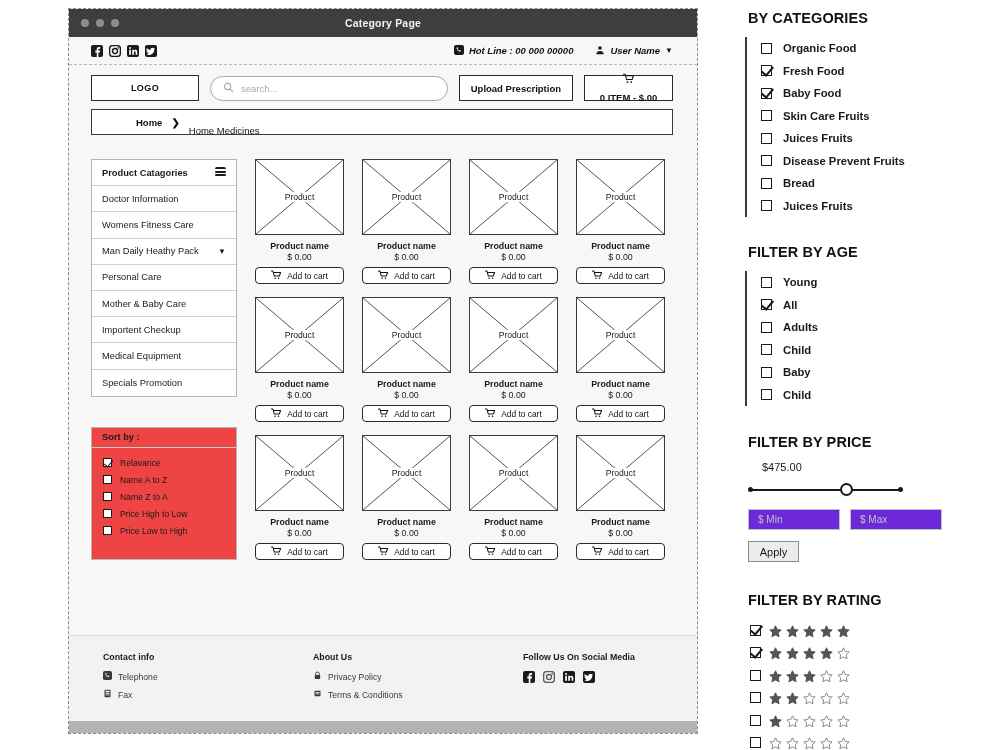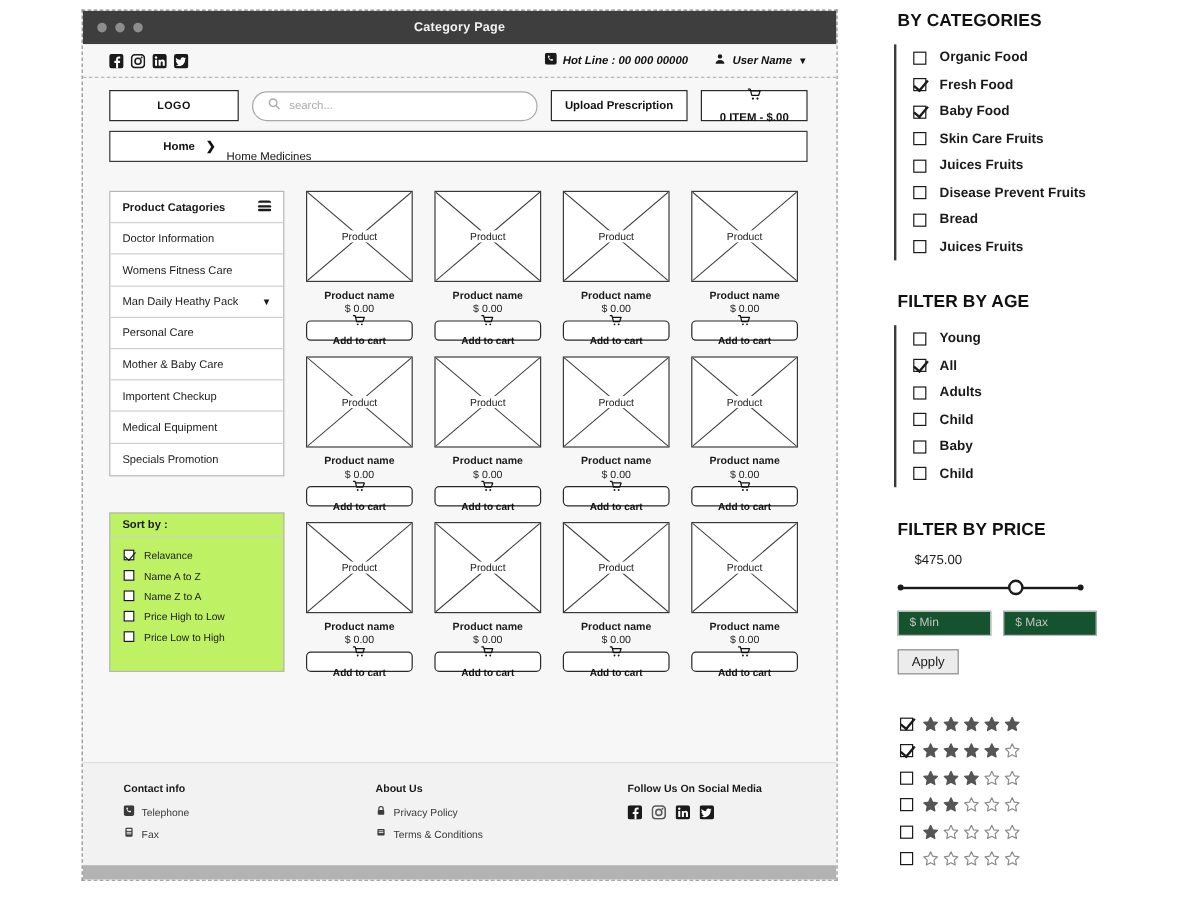--- a/index.html
+++ b/index.html
@@ -94,21 +94,21 @@
     padding: 0 10px; border-bottom: 1px solid #cfcfcf;
     font-size: 9.3px; color: #1a1a1a;
   }
   .cat-row:last-child { border-bottom: none; }
   .cat-row.head { font-weight: bold; }
   .burger { display: inline-block; width: 11px; }
   .burger i { display: block; height: 2px; background: #1a1a1a; margin-bottom: 1.5px; border-radius: 1px; }
   .burger i:first-child { border-radius: 3px 3px 0 0; }
   .chev { font-size: 8px; }
 
-  .sortbox { border: 1px solid #b6b6b6; background: #bef264; margin-top: 30px; }
+  .sortbox { border: 1px solid #b6b6b6; background: #ef4444; margin-top: 30px; }
   .sort-head {
     height: 20px; display: flex; align-items: center; padding: 0 10px;
     border-bottom: 1px solid #cfcfcf; font-size: 9.3px; font-weight: bold; color: #1a1a1a;
   }
   .sort-list { padding: 10px 0 16px 11px; }
   .sort-item {
     display: flex; align-items: center; gap: 8px;
     font-size: 8.6px; color: #1a1a1a; margin-bottom: 7px;
   }
 
@@ -131,21 +131,21 @@
     position: relative; display: flex; align-items: center; justify-content: center;
   }
   .pimg svg { position: absolute; inset: 0; width: 100%; height: 100%; }
   .pimg span { position: relative; font-size: 8.6px; color: #1a1a1a;
                background: #fff; padding: 0 3px; }
   .pname { text-align: center; font-size: 8.8px; font-weight: bold; color: #1a1a1a; margin-top: 6px; }
   .pprice { text-align: center; font-size: 8.8px; color: #1a1a1a; margin-top: 1px; }
   .addcart {
     margin-top: 5px; height: 17px; border: 1.2px solid #2a2a2a; border-radius: 4px;
     background: #fff; display: flex; align-items: center; justify-content: center; gap: 5px;
-    font-size: 8.4px; font-weight: bold; color: #111; flex-direction: column;
+    font-size: 8.4px; font-weight: normal; color: #111;
   }
 
   
   .footer {
     position: absolute; left: 0; right: 0; bottom: 14px;
     background: #f2f2f2; border-top: 1px solid #e0e0e0;
     padding: 16px 24px 14px 34px; display: flex;
   }
   .fcol-1 { width: 210px; }
   .fcol-2 { width: 210px; }
@@ -183,21 +183,21 @@
     position: absolute; top: 8px; width: 5px; height: 5px; border-radius: 50%; background: #1a1a1a;
   }
   .slider-end.l { left: 0; }
   .slider-end.r { right: 0; }
   .slider-knob {
     position: absolute; top: 4px; left: 95px; width: 13px; height: 13px;
     border-radius: 50%; border: 2px solid #1a1a1a; background: #fff;
   }
   .price-inputs { display: flex; gap: 10px; margin: 8px 0 0 3px; }
   .p-input {
-    width: 78px; height: 21px; border: 1px solid #bdbdbd; background: #14532d;
+    width: 92px; height: 21px; border: 1px solid #bdbdbd; background: #6d28d9;
     display: flex; align-items: center; padding-left: 9px;
     font-size: 10px; color: #c2c2c2;
   }
   .apply-btn {
     margin: 11px 0 0 3px; width: 51px; height: 21px;
     border: 1px solid #8c8c8c; background: #ececec;
     display: flex; align-items: center; justify-content: center;
     font-size: 11px; color: #1a1a1a;
   }
 
@@ -769,20 +769,21 @@
         <div class="slider-knob" id="slider-knob" style="left: 92.38px;"></div>
       </div>
       <div class="price-inputs">
         <div class="p-input">$ Min</div>
         <div class="p-input">$ Max</div>
       </div>
       <div class="apply-btn">Apply</div>
     </div>
 
     <div class="sec-rating">
+      <div class="f-title">FILTER BY RATING</div>
       <div id="rating-list">
           <div class="rate-row">
             <span class="cbx big checked"></span>
             <span class="stars">
               <span class="star"><svg viewBox="0 0 13 13" width="13" height="13">
                   <polygon points="6.5,0.8 8.25,4.5 12.2,5 9.3,7.8 10.05,11.8 6.5,9.9 2.95,11.8 3.7,7.8 0.8,5 4.75,4.5" fill="#555555" stroke="#555555" stroke-width="1" stroke-linejoin="round"></polygon>
                 </svg></span>
               <span class="star"><svg viewBox="0 0 13 13" width="13" height="13">
                   <polygon points="6.5,0.8 8.25,4.5 12.2,5 9.3,7.8 10.05,11.8 6.5,9.9 2.95,11.8 3.7,7.8 0.8,5 4.75,4.5" fill="#555555" stroke="#555555" stroke-width="1" stroke-linejoin="round"></polygon>
                 </svg></span>

